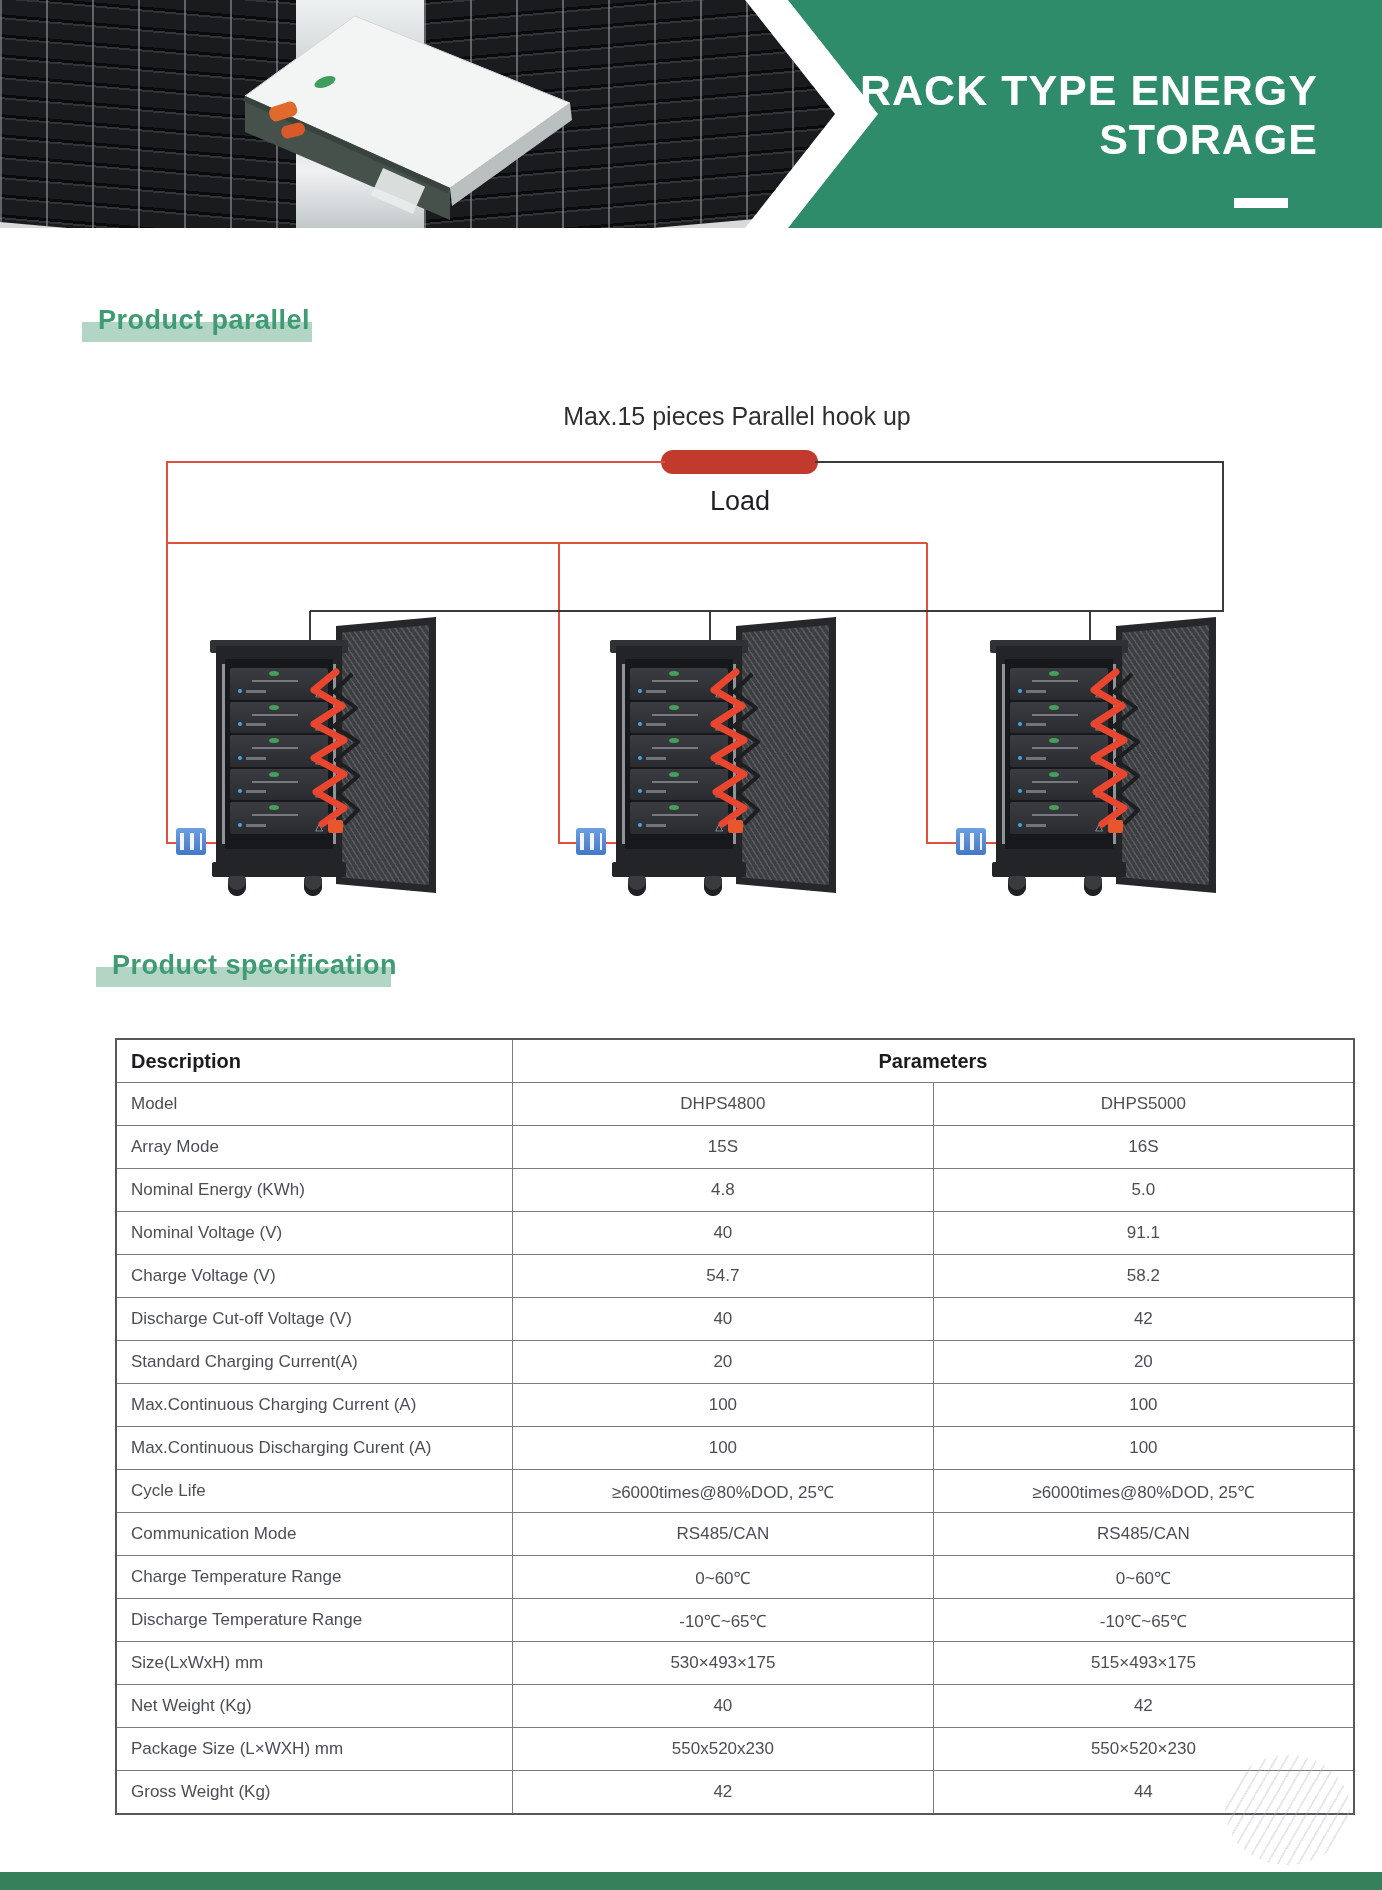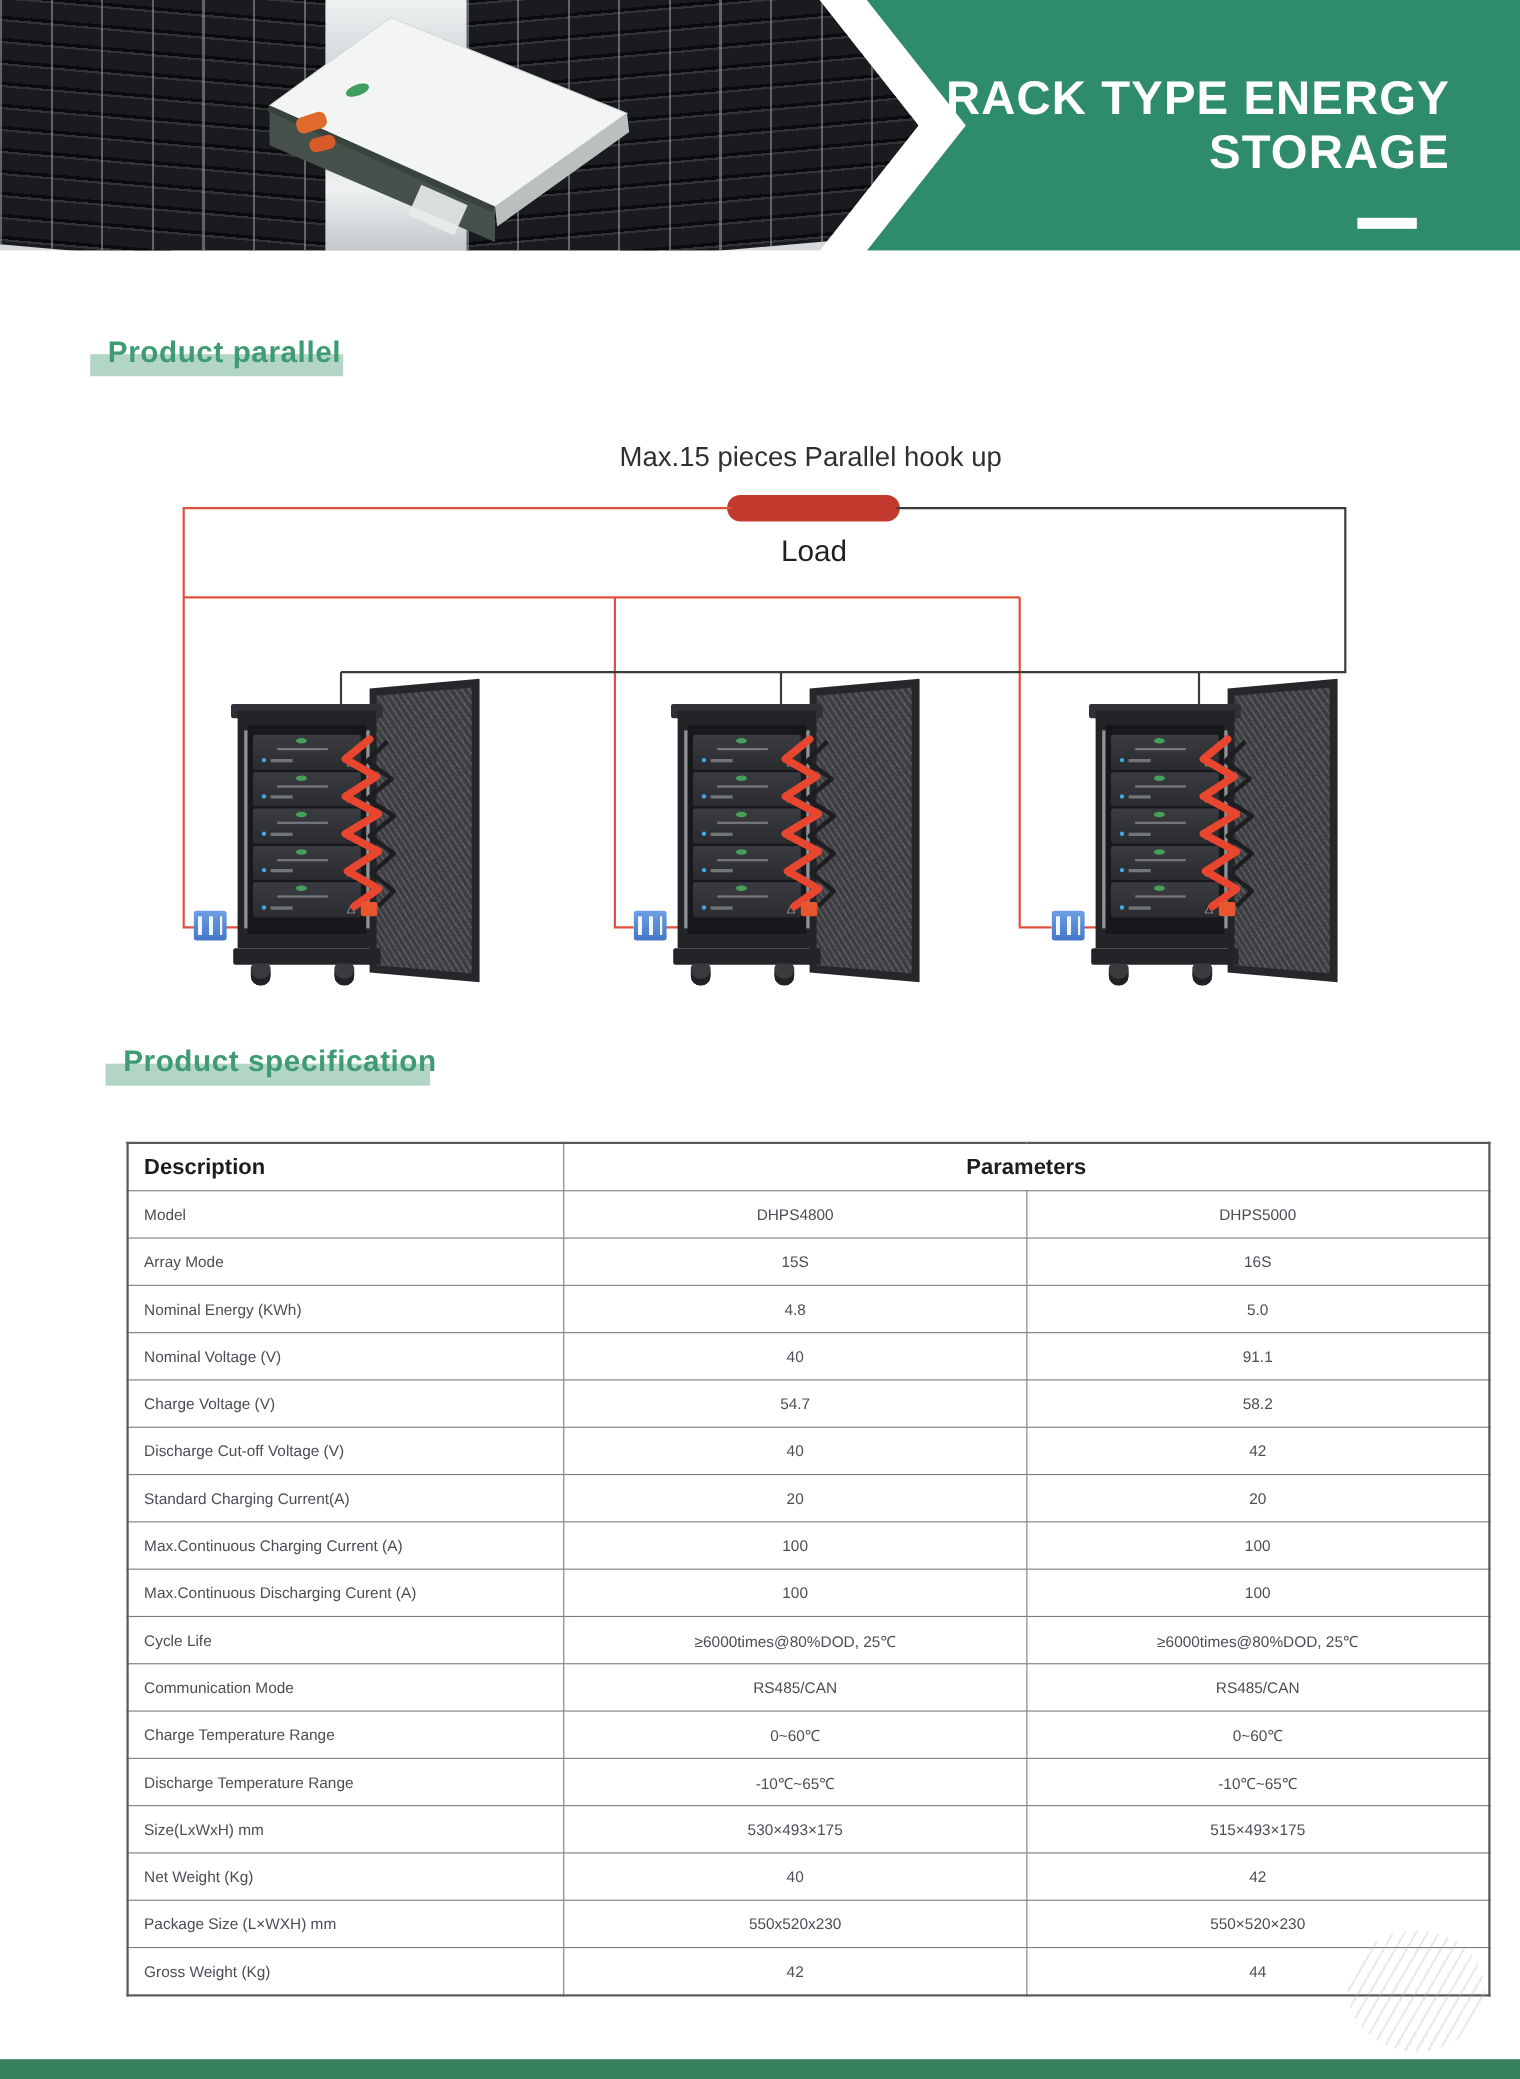--- a/index.html
+++ b/index.html
@@ -75,21 +75,21 @@
   .breaker::after{content:"";position:absolute;left:4px;right:4px;top:5px;bottom:5px;
            background:repeating-linear-gradient(90deg,#f2f6fa 0 4px, rgba(0,0,0,0) 4px 10px);}
 
   
   table.spec{position:absolute;left:73px;top:1038px;width:1240px;border-collapse:collapse;table-layout:fixed;
              border:2px solid #55585c;margin-left:42px;}
   table.spec th, table.spec td{border:1px solid var(--table_border,#797c80);}
   table.spec th{height:40px;font-size:20px;color:#1c1c1e;font-weight:bold;}
   th.desc{width:380px;text-align:left;padding-left:14px;}
   th.params{text-align:center;}
-  table.spec td{height:40px;font-size:14px;color:var(--table_text,#4b4e55);}
+  table.spec td{height:40px;font-size:17px;color:var(--table_text,#4b4e55);}
   td.lbl{text-align:left;padding-left:14px;}
   td.val{text-align:center;width:430px;}
 
   
   .footer-bar{position:absolute;left:0;top:1872px;width:1382px;height:18px;background:var(--footer,#36815B);}
   .watermark{position:absolute;left:1225px;top:1755px;width:125px;height:110px;border-radius:50%;opacity:.35;
              background:repeating-linear-gradient(120deg, rgba(175,180,186,.8) 0 2px, rgba(0,0,0,0) 2px 9px);
              filter:blur(.5px);}
 </style>
 </head>

